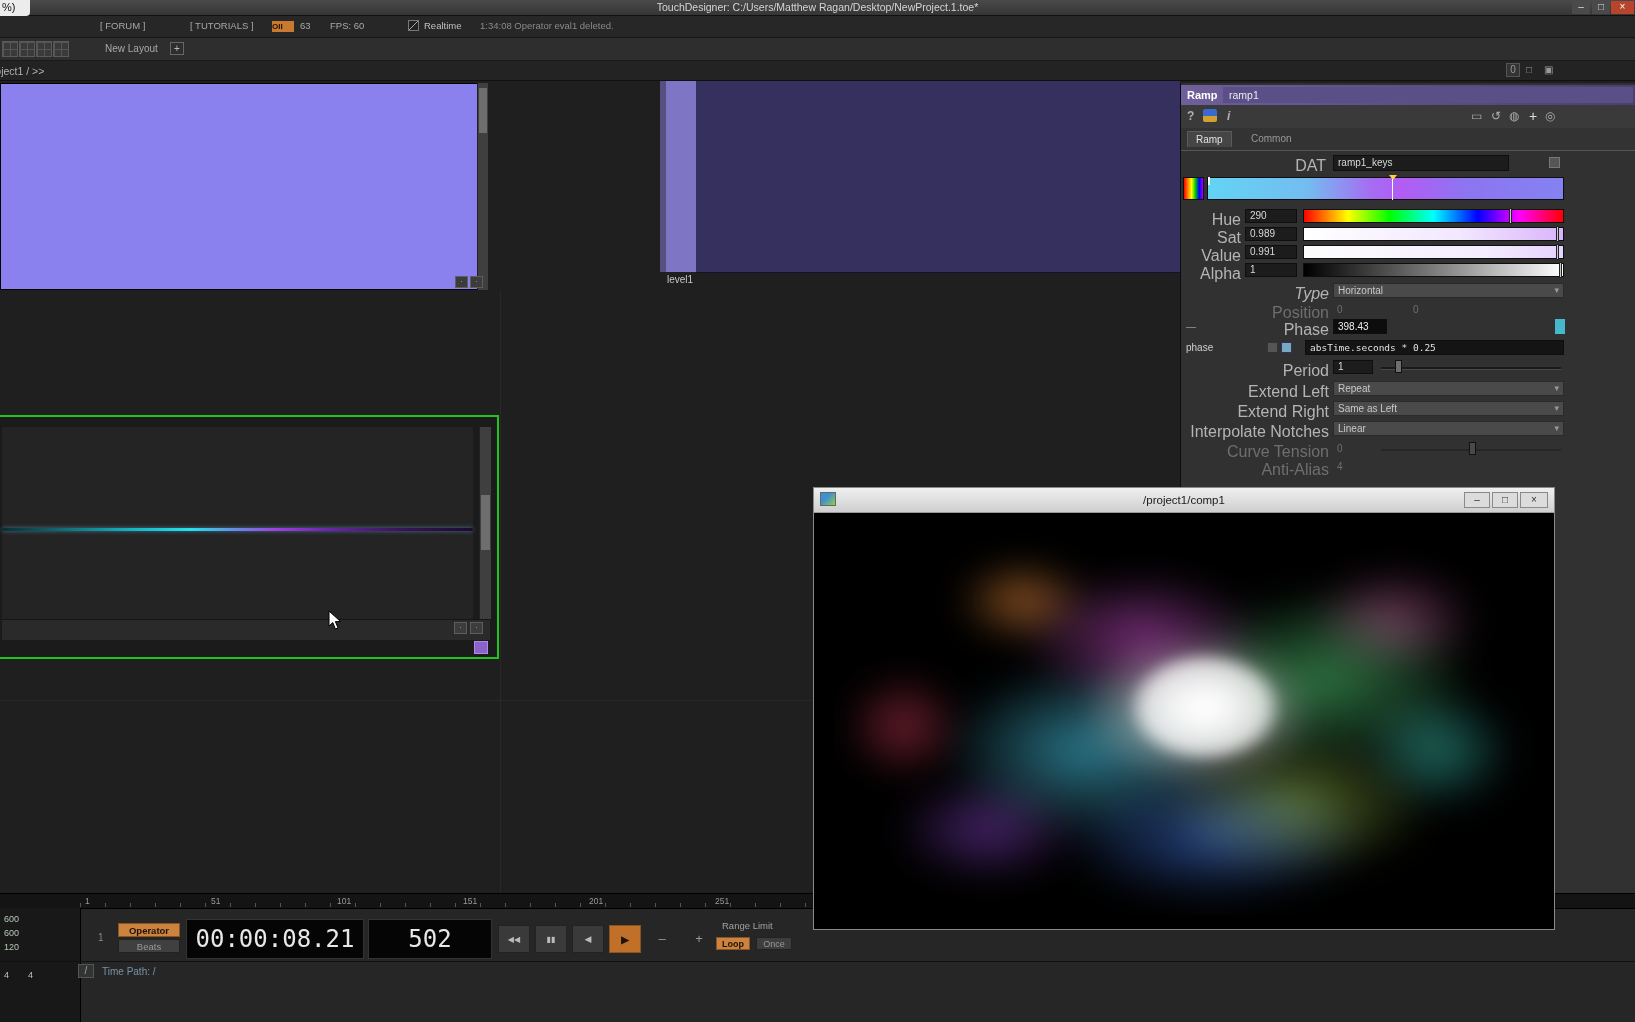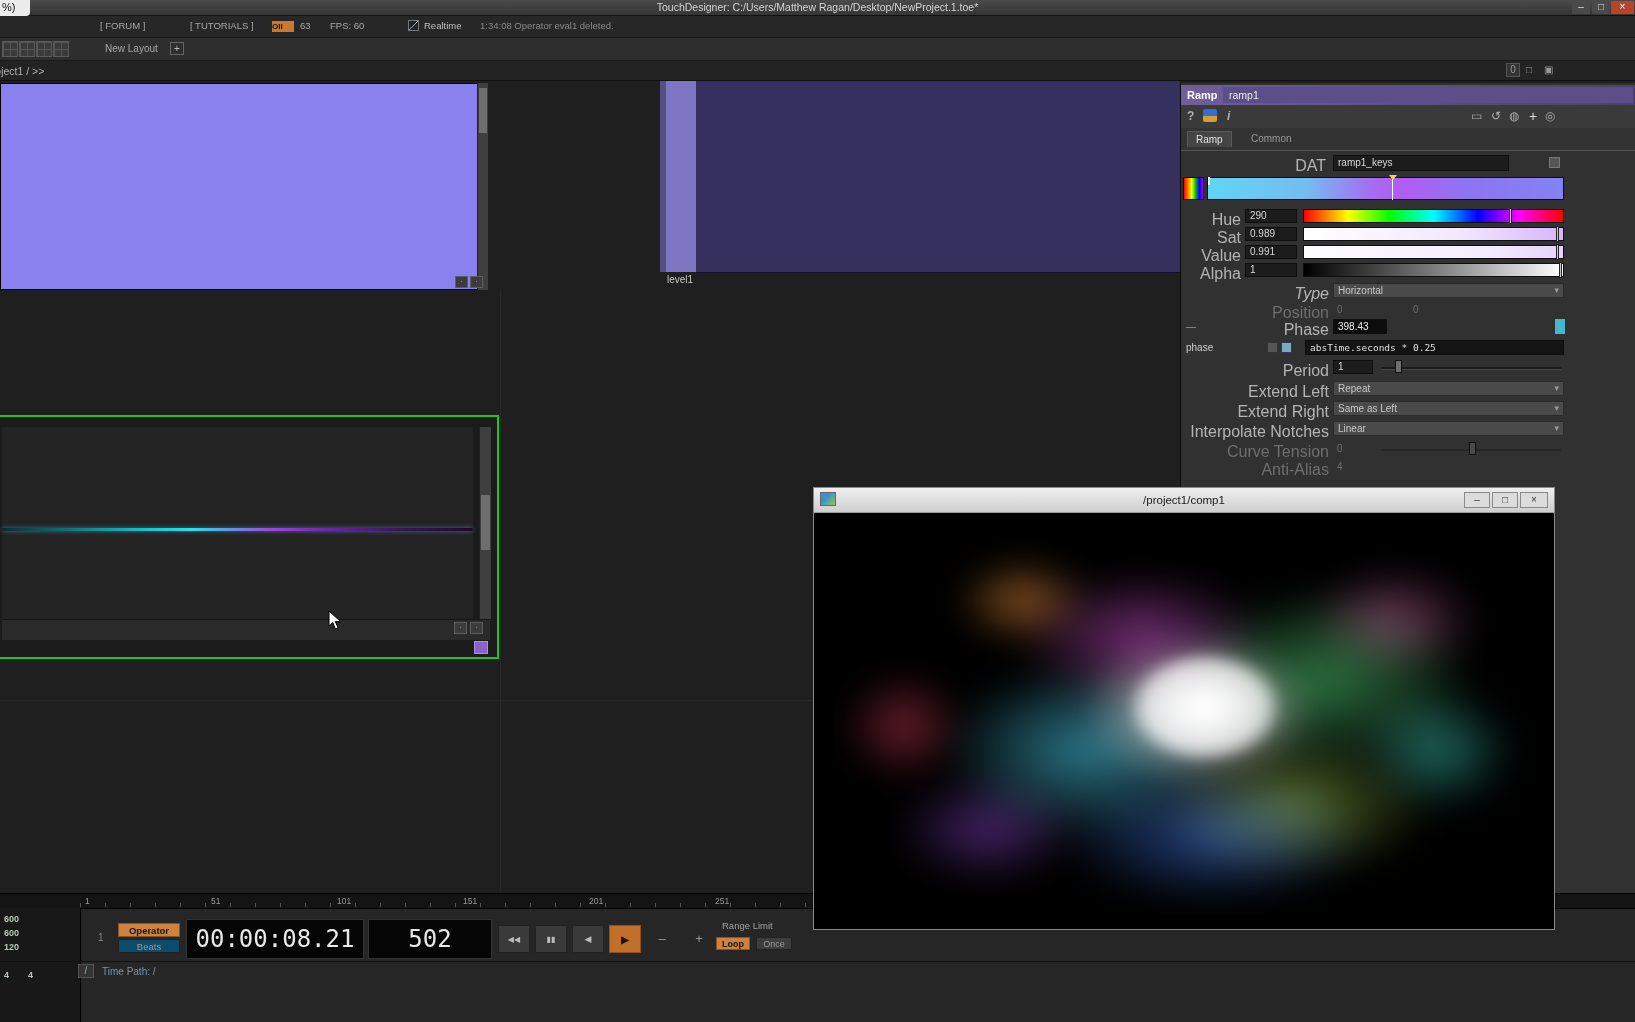--- a/index.html
+++ b/index.html
@@ -204,30 +204,30 @@
   <div class="abs timeline">
     <div class="abs ruler">
       <div class="abs" style="left:80px;top:9px;width:735px;height:4px;background:repeating-linear-gradient(90deg,#555 0 1px,transparent 1px 25px);"></div>
       <span class="abs tick" style="left:85px;">1</span>
       <span class="abs tick" style="left:211px;">51</span>
       <span class="abs tick" style="left:337px;">101</span>
       <span class="abs tick" style="left:463px;">151</span>
       <span class="abs tick" style="left:589px;">201</span>
       <span class="abs tick" style="left:715px;">251</span>
     </div>
-    <div class="abs" style="left:0;top:14px;width:80px;height:115px;background:#181818;border-right:1px solid #000;font-weight:bold;">
+    <div class="abs" style="left:0;top:14px;width:80px;height:115px;background:#181818;border-right:1px solid #000;">
       <span class="abs" style="left:4px;top:6px;color:#b8c8b8;font-size:9px;">600</span>
       <span class="abs" style="left:4px;top:20px;color:#b8c8b8;font-size:9px;">600</span>
       <span class="abs" style="left:4px;top:34px;color:#b8c8b8;font-size:9px;">120</span>
       <span class="abs" style="left:4px;top:62px;color:#b8c8b8;font-size:9px;">4</span>
       <span class="abs" style="left:28px;top:62px;color:#b8c8b8;font-size:9px;">4</span>
     </div>
     <span class="abs" style="left:98px;top:38px;color:#888;">1</span>
     <div class="abs tbtn orangebtn" style="left:118px;top:29px;width:62px;height:14px;font-size:9.5px;line-height:13px;">Operator</div>
-    <div class="abs tbtn" style="left:118px;top:45px;width:62px;height:14px;font-size:9.5px;line-height:13px;background:#0c4a6e;color:#999;">Beats</div>
+    <div class="abs tbtn" style="left:118px;top:45px;width:62px;height:14px;font-size:9.5px;line-height:13px;background:#404040;color:#999;">Beats</div>
     <div class="abs display" style="left:186px;top:25px;width:178px;height:40px;font-size:24px;line-height:38px;">00:00:08.21</div>
     <div class="abs display" style="left:368px;top:25px;width:124px;height:40px;font-size:24px;line-height:38px;">502</div>
     <div class="abs tbtn" style="left:498px;top:31px;width:32px;height:28px;font-size:8px;line-height:27px;">◀◀</div>
     <div class="abs tbtn" style="left:535px;top:31px;width:32px;height:28px;font-size:8px;line-height:27px;">▮▮</div>
     <div class="abs tbtn" style="left:572px;top:31px;width:32px;height:28px;font-size:9px;line-height:27px;">◀</div>
     <div class="abs tbtn orangebtn" style="left:609px;top:31px;width:32px;height:28px;font-size:10px;line-height:27px;background:#c07028;">▶</div>
     <div class="abs" style="left:646px;top:31px;width:32px;height:28px;color:#999;font-size:13px;line-height:27px;text-align:center;">–</div>
     <div class="abs" style="left:683px;top:31px;width:32px;height:28px;color:#999;font-size:13px;line-height:27px;text-align:center;">+</div>
     <span class="abs" style="left:722px;top:26px;color:#a0a0a0;font-size:9.5px;">Range Limit</span>
     <div class="abs tbtn orangebtn" style="left:716px;top:43px;width:34px;height:13px;font-size:9px;line-height:12px;">Loop</div>

